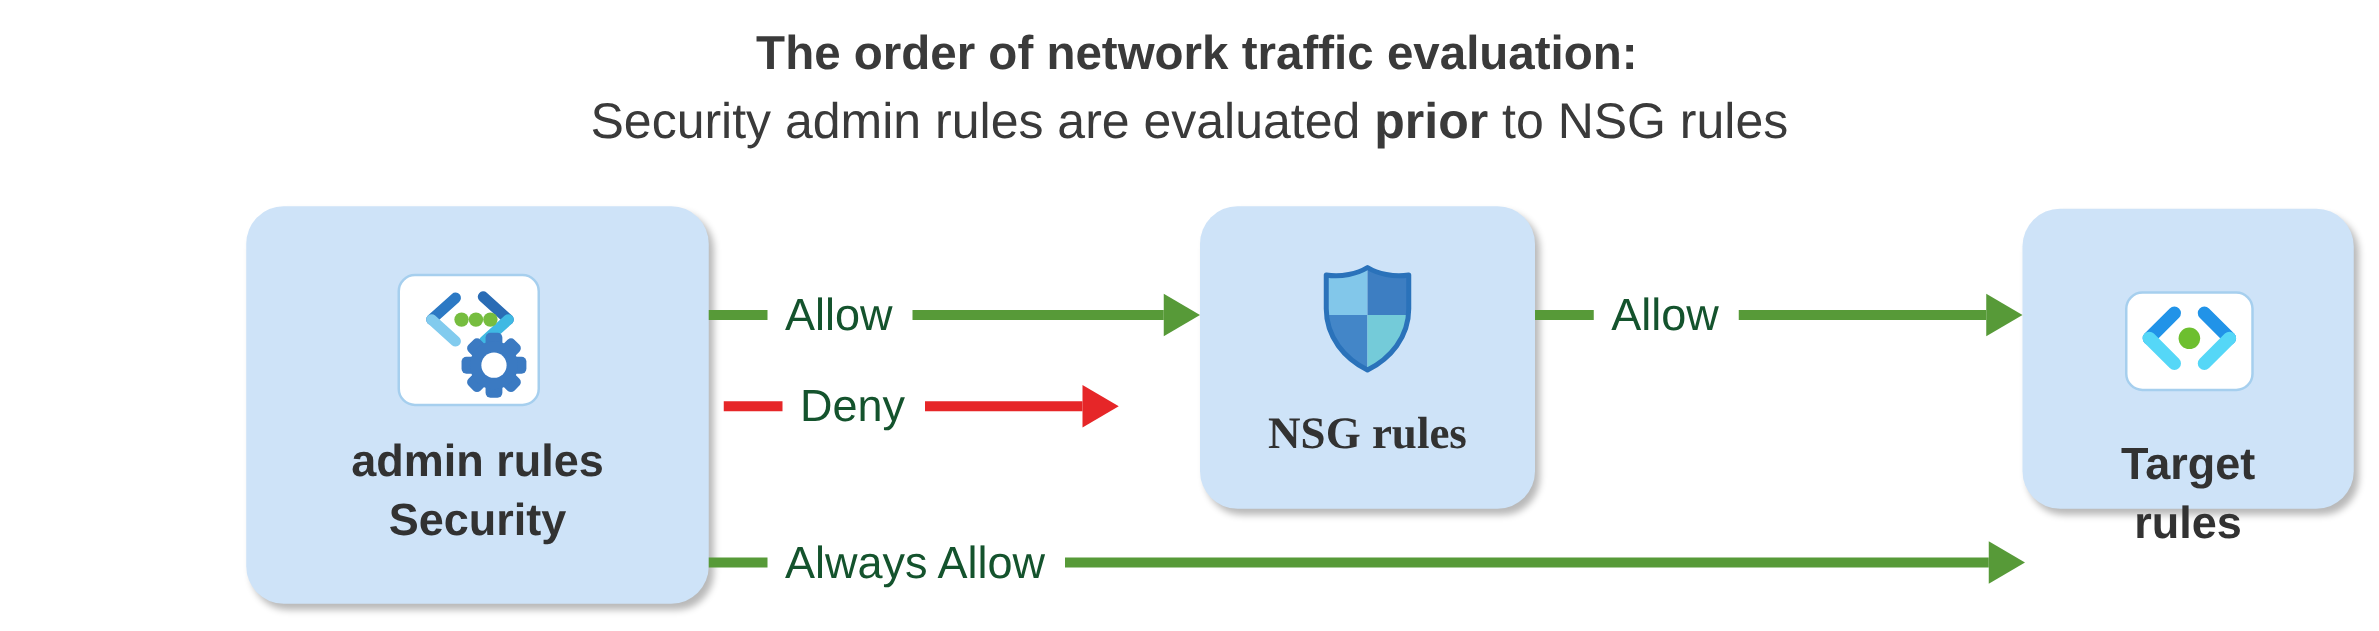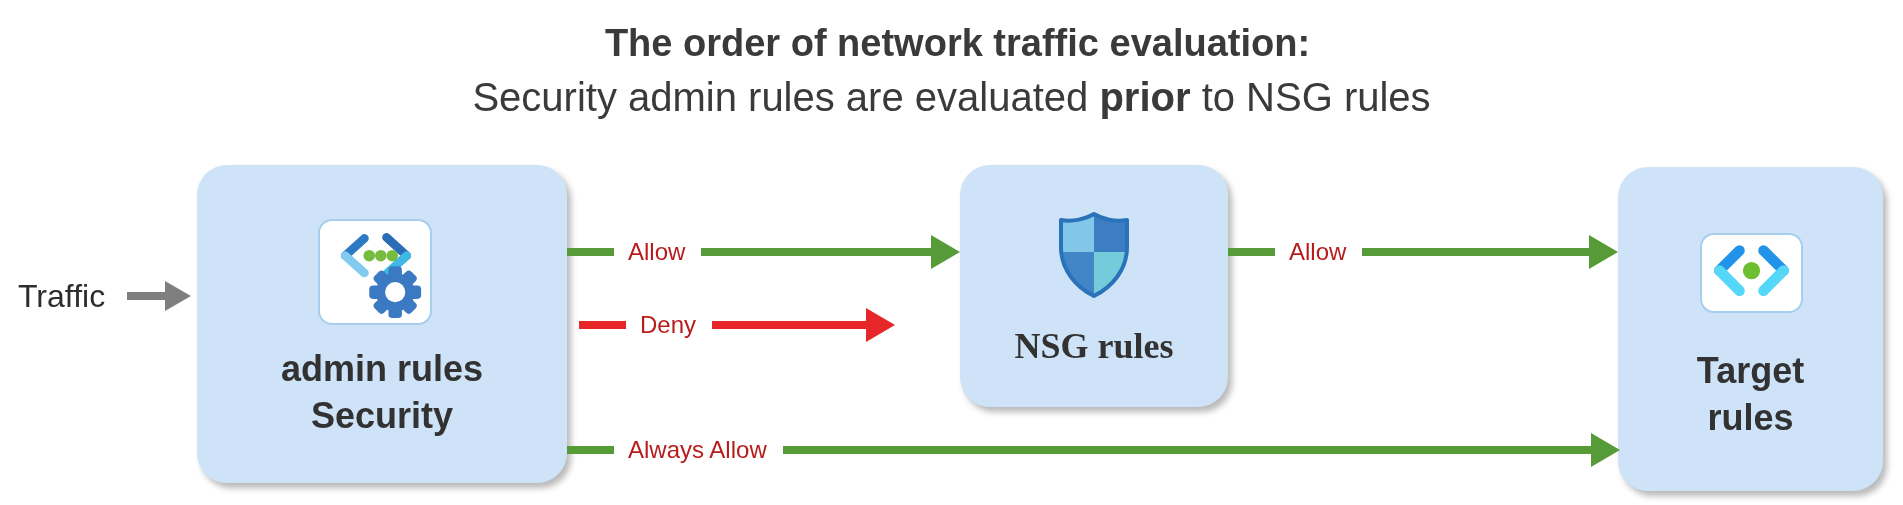--- a/index.html
+++ b/index.html
@@ -10,39 +10,39 @@
   
   .header{position:absolute;left:0;top:22px;width:100%;text-align:center;}
   .title{font-size:38px;font-weight:700;color:#3a3a3a;padding-left:12px;}
   .subtitle{margin-top:10px;font-size:40px;color:#3a3a3a;}
   .subtitle b{font-weight:700;}
   
   .node{position:absolute;background:#cee3f8;border-radius:30px;
         box-shadow:4px 5px 6px rgba(0,0,0,.28);}
   #node-security{left:197px;top:165px;width:370px;height:318px;}
   #node-nsg{left:960px;top:165px;width:268px;height:242px;font-family:Liberation Serif, serif;}
-  #node-target{left:1618px;top:167px;width:265px;height:324px;}
+  #node-target{left:1618px;top:167px;width:265px;height:240px;}
   .tile{position:absolute;background:#ffffff;border:2px solid #a6cfee;border-radius:14px;
         display:flex;align-items:center;justify-content:center;}
   #tile-security{left:121px;top:54px;width:110px;height:102px;}
   #tile-target{left:82px;top:66px;width:99px;height:76px;}
   #shield-wrap{position:absolute;left:93px;top:44px;width:82px;height:92px;}
   .node-label{position:absolute;left:0;right:0;text-align:center;
               font-weight:700;font-size:36px;color:#323232;line-height:47px;}
   #label-security{top:180px;}
   #label-nsg{top:158px;}
   #label-target{top:180px;}
   
   .arrow{position:absolute;display:flex;align-items:center;height:44px;}
   .arrow .shaft{height:8px;background:var(--c);}
   .arrow .stub{width:47px;margin-right:14px;}
   .arrow .grow{flex:1;margin-left:16px;}
   .arrow .head{width:0;height:0;border-top:17px solid transparent;
                border-bottom:17px solid transparent;border-left:29px solid var(--c);}
-  .arrow-label{font-size:24px;color:#b91c1c;white-space:nowrap;line-height:1;}
+  .arrow-label{font-size:36px;color:#14532d;white-space:nowrap;line-height:1;}
   .arrow.green{--c:#579a38;}
   .arrow.red{--c:#e62628;}
   #arrow-allow-1{left:567px;top:230px;width:393px;}
   #arrow-deny{left:579px;top:303px;width:316px;}
   #arrow-allow-2{left:1228px;top:230px;width:390px;}
   #arrow-always{left:567px;top:428px;width:1053px;}
   
   #traffic-row{position:absolute;left:18px;top:274px;height:44px;
                display:flex;align-items:center;--c:#7f7f7f;}
   #traffic-row .traffic-label{font-size:32px;color:#2d2d2d;margin-right:22px;white-space:nowrap;}
@@ -53,25 +53,20 @@
 </head>
 <body>
 
 <div class="canvas">
 
   <div class="header">
     <div class="title">The order of network traffic evaluation:</div>
     <div class="subtitle"><span>Security admin rules are evaluated </span><b>prior</b><span> to NSG rules</span></div>
   </div>
 
-  <div id="traffic-row">
-    <span class="traffic-label">Traffic</span>
-    <span class="shaft"></span>
-    <span class="head"></span>
-  </div>
 
   <div class="node" id="node-security">
     <div class="tile" id="tile-security">
       <svg width="106" height="98" viewBox="0 0 110 102">
         <path d="M44 16 L24 34" stroke="#2c79c4" stroke-width="9" stroke-linecap="round" fill="none"></path>
         <path d="M24 34 L44 52" stroke="#82cbee" stroke-width="9" stroke-linecap="round" fill="none"></path>
         <path d="M67 15 L88 34" stroke="#2a6cb5" stroke-width="9" stroke-linecap="round" fill="none"></path>
         <path d="M88 34 L68 52" stroke="#3fb9e3" stroke-width="9" stroke-linecap="round" fill="none"></path>
         <circle cx="49" cy="34" r="6" fill="#76bd3f"></circle>
         <circle cx="61" cy="34" r="6" fill="#76bd3f"></circle>

